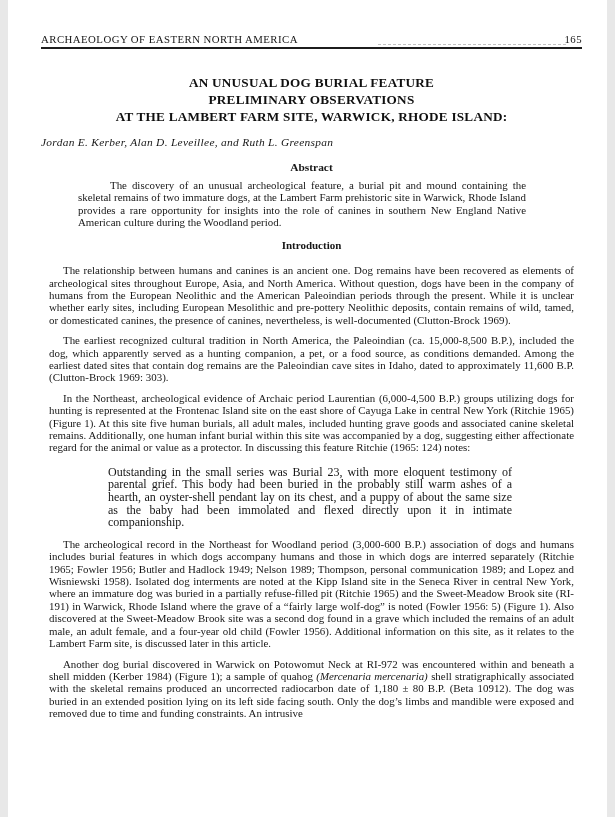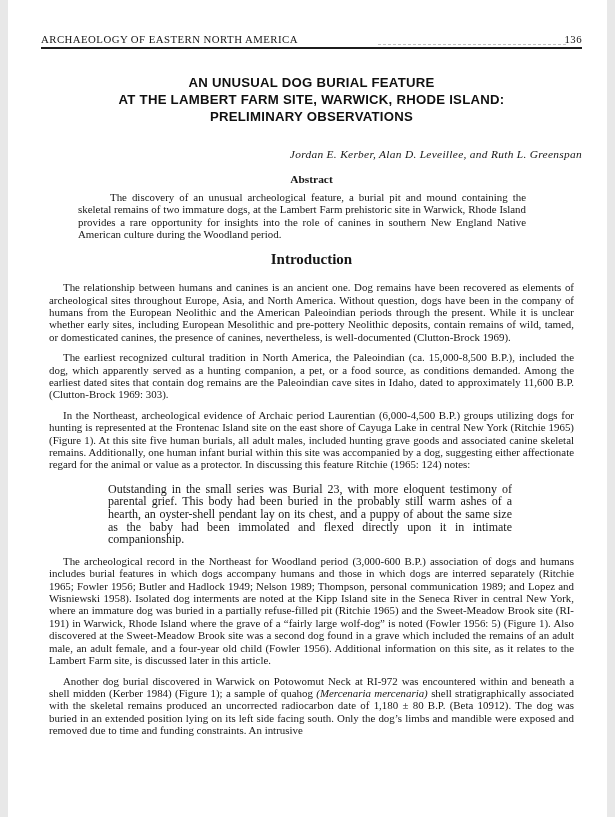--- a/index.html
+++ b/index.html
@@ -38,32 +38,32 @@
     position: absolute;
     right: 16px;
     top: -3px;
     width: 188px;
     border-top: 1.5px dashed #c3c3c3;
   }
   
   .article-title {
     margin: 25px 0 0 0;
     text-align: center;
-    font-family: Liberation Sans, sans-serif;
+    font-family: Liberation Serif, serif;
     font-weight: bold;
     font-size: 13.2px;
     line-height: 17px;
     letter-spacing: 0.25px;
     color: #101010;
   }
   .article-title span { display: block; }
   
   .authors-line {
-    margin-top: 23px;
-    text-align: right;
+    margin-top: 11px;
+    text-align: left;
     font-style: italic;
     font-size: 11.4px;
     letter-spacing: 0.3px;
   }
   
   .abstract-heading {
     margin-top: 13px;
     text-align: center;
     font-weight: bold;
     font-size: 11.4px;
@@ -73,21 +73,21 @@
     font-size: 10.9px;
     line-height: 12.3px;
     text-align: justify;
     text-indent: 32px;
   }
   
   .section-heading {
     margin-top: 11px;
     text-align: center;
     font-weight: bold;
-    font-size: 15px;
+    font-size: 11px;
   }
   .body-copy { margin-top: 13px; }
   .para {
     margin: 8px;
     font-size: 10.9px;
     line-height: 12.4px;
     text-align: justify;
     text-indent: 14px;
   }
   .para .italic { font-style: italic; }
@@ -98,30 +98,30 @@
     text-align: justify;
   }
 </style>
 </head>
 <body>
 
 <div class="sheet">
 
   <div class="running-header">
     <span>ARCHAEOLOGY OF EASTERN NORTH AMERICA</span>
-    <span>136</span>
+    <span>165</span>
   </div>
   <div class="header-rule">
     <span class="scan-artifact-line"></span>
   </div>
 
   <h1 class="article-title">
     <span>AN UNUSUAL DOG BURIAL FEATURE</span>
+    <span>PRELIMINARY OBSERVATIONS</span>
     <span>AT THE LAMBERT FARM SITE, WARWICK, RHODE ISLAND:</span>
-    <span>PRELIMINARY OBSERVATIONS</span>
   </h1>
 
   <div class="authors-line">Jordan E. Kerber, Alan D. Leveillee, and Ruth L. Greenspan</div>
 
   <div class="abstract-heading">Abstract</div>
   <p class="abstract-body">The discovery of an unusual archeological feature, a burial pit and mound containing the skeletal remains of two immature dogs, at the Lambert Farm prehistoric site in Warwick, Rhode Island provides a rare opportunity for insights into the role of canines in southern New England Native American culture during the Woodland period.</p>
 
   <div class="section-heading">Introduction</div>
 
   <div class="body-copy">

